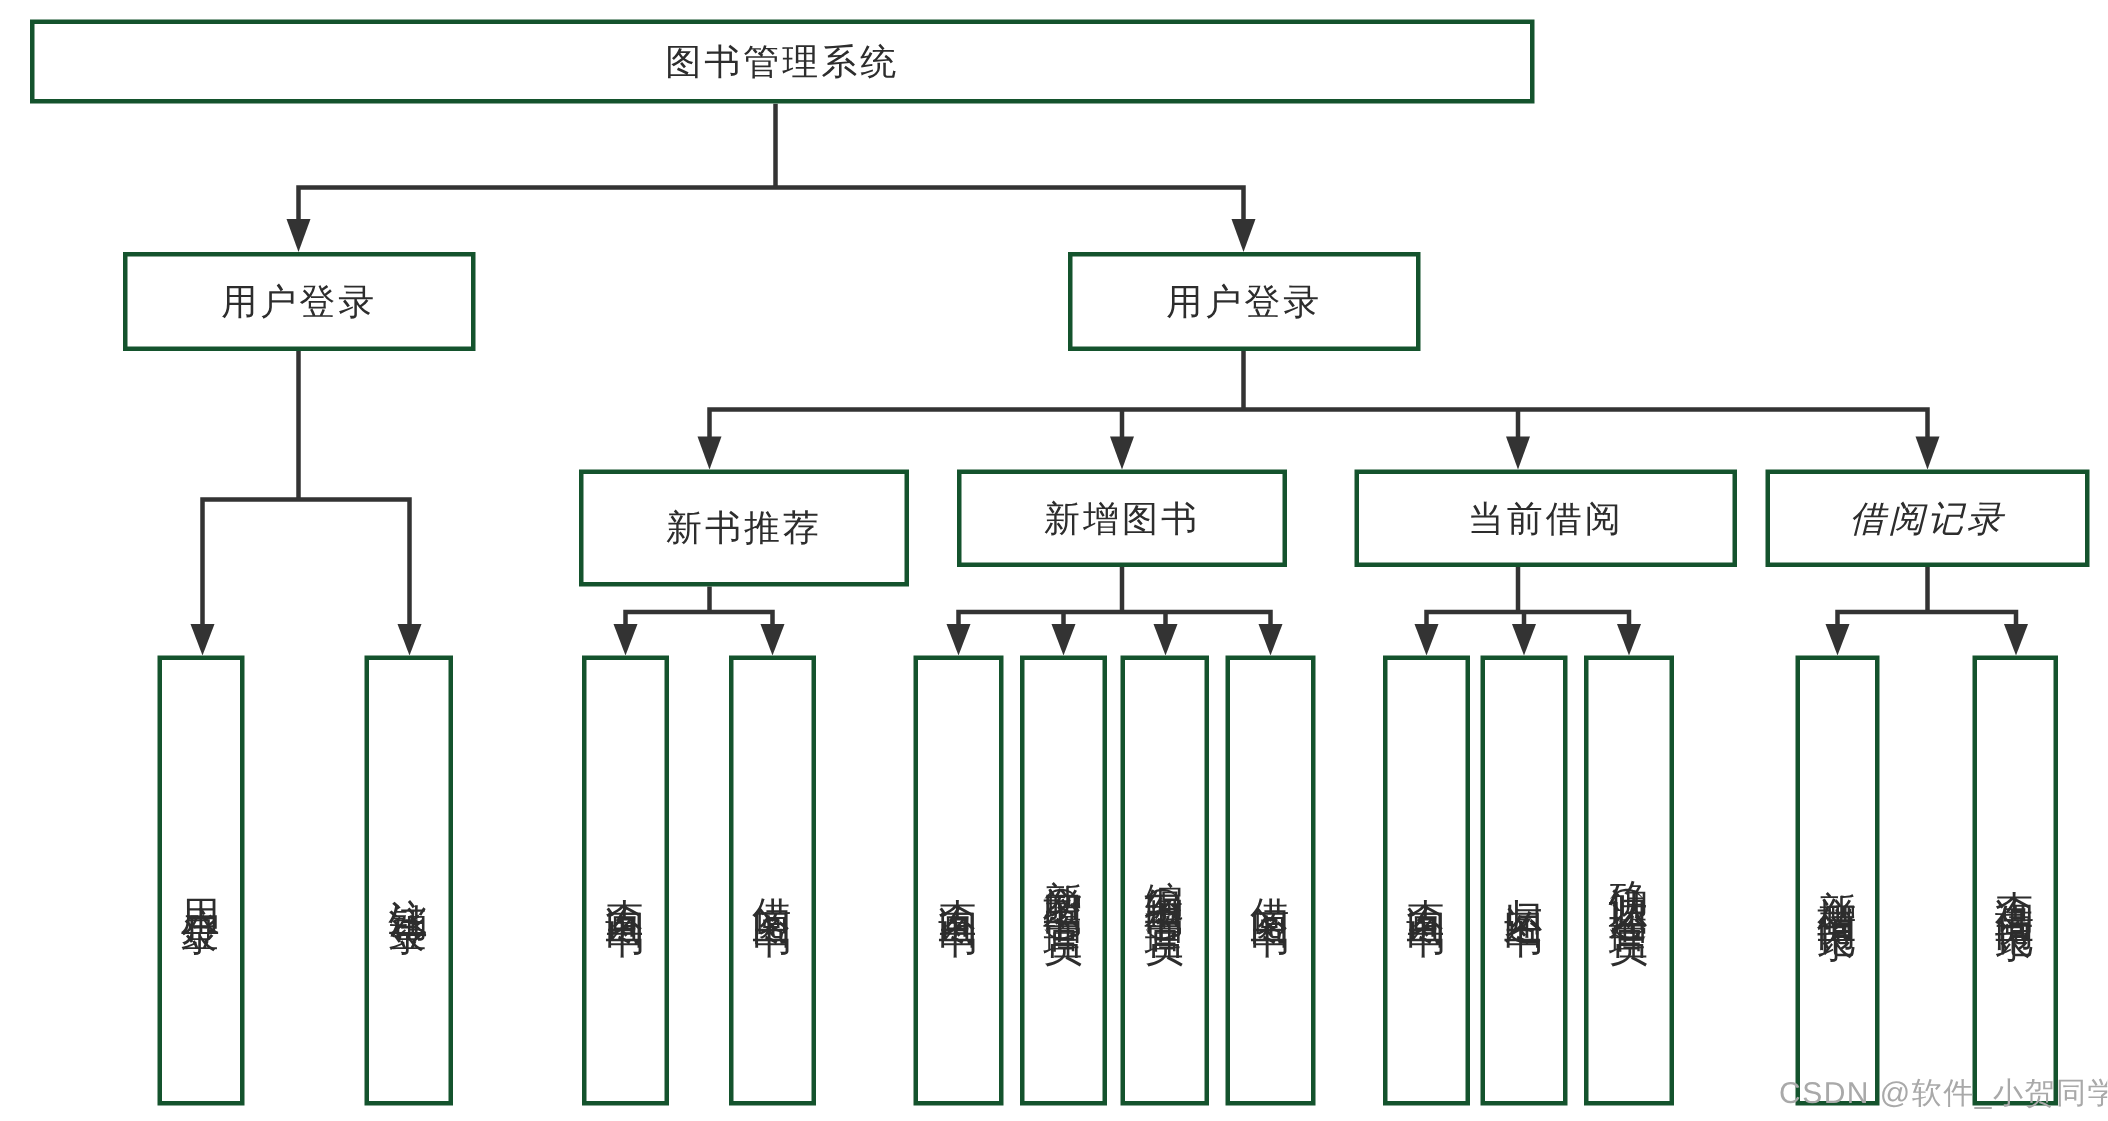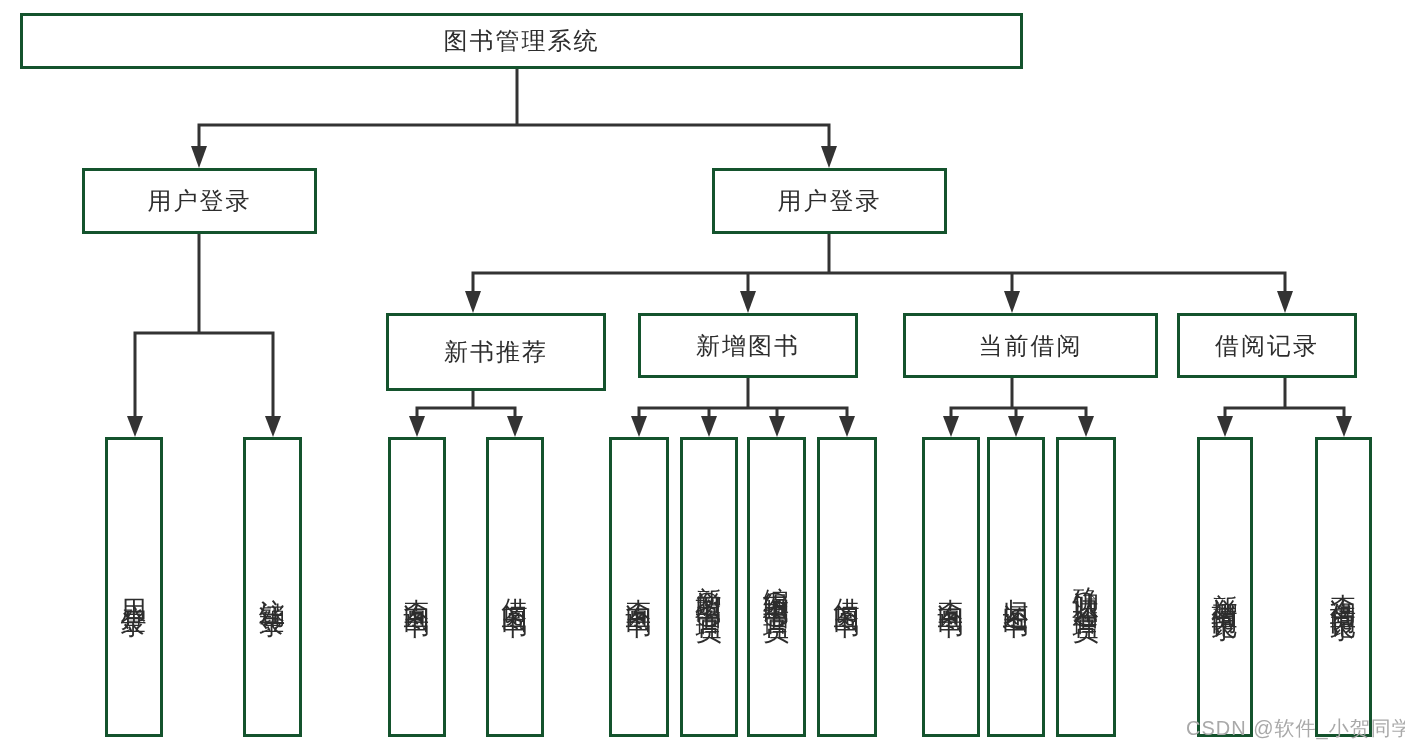--- a/index.html
+++ b/index.html
@@ -32,21 +32,21 @@
   }
   
   .n-root{left:20px;top:13px;width:1003px;height:56px;}
   
   .n-userlogin{left:82px;top:168px;width:235px;height:66px;}
   .n-bookmgmt{left:712px;top:168px;width:235px;height:66px;}
   
   .n-newbooks{left:363px;top:313px;width:220px;height:78px;margin-left:23px;}
   .n-borrowing{left:638px;top:313px;width:220px;height:65px;}
   .n-current{left:903px;top:313px;width:255px;height:65px;}
-  .n-records{left:1177px;top:313px;width:180px;height:65px;}
+  .n-records{left:1177px;top:313px;width:216px;height:65px;font-style:italic;}
   
   .leaf{top:437px;height:300px;}
   .l1{left:105px;width:58px;}
   .l2{left:243px;width:59px;}
   .l3{left:388px;width:58px;}
   .l4{left:486px;width:58px;}
   .l5{left:609px;width:60px;}
   .l6{left:680px;width:58px;}
   .l7{left:747px;width:59px;}
   .l8{left:817px;width:60px;}

